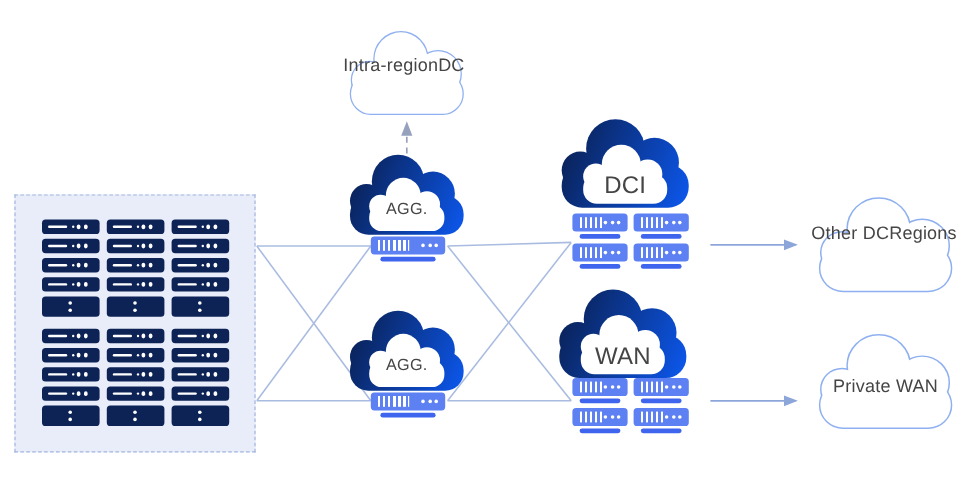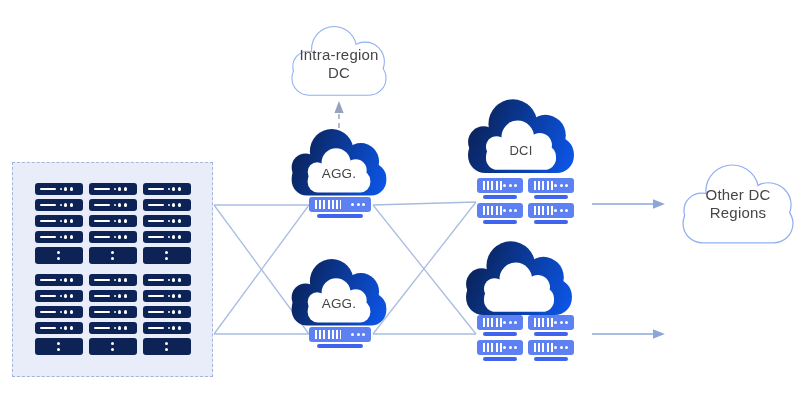--- a/index.html
+++ b/index.html
@@ -29,23 +29,23 @@
   .links .ahg{fill:var(--dashed-arrow);}
   .grad-stop1{stop-color:var(--cloud-gradient-start);}
   .grad-stop2{stop-color:var(--cloud-gradient-end);}
 
   .node{position:absolute;}
   .cloud-svg{position:absolute;left:0;top:0;display:block;}
   .oc-stroke{stroke:var(--outline-cloud-stroke);stroke-width:2.6;}
 
   .cloud-label{
     position:absolute;left:0;right:0;text-align:center;
-    font-size:13px;line-height:1.2;color:var(--label-text);letter-spacing:.2px;
-  }
-  .cloud-label.two-line{display:flex;flex-direction:column;align-items:center;}
+    font-size:20px;line-height:1.2;color:var(--label-text);letter-spacing:.2px;
+  }
+  .cloud-label.two-line{display:flex;flex-direction:row;align-items:center;}
   .outline-label{font-size:15px;}
 
   
   .rack-box{
     position:absolute;left:12px;top:162px;width:201px;height:215px;
     background:var(--rack-panel-bg);
     border:1.5px dashed var(--rack-panel-border);
     box-sizing:border-box;
     display:flex;justify-content:center;gap:6px;padding-top:20px;
   }
@@ -457,20 +457,21 @@
           <circle cx="100" cy="48" r="25"></circle>
           <rect x="5" y="50" width="130" height="44" rx="21"></rect>
       </g>
       <g fill="#fff">
         <circle cx="40" cy="62" r="13"></circle>
           <circle cx="66" cy="50" r="20"></circle>
           <circle cx="93" cy="60" r="15"></circle>
           <rect x="27" y="60" width="86" height="30" rx="14"></rect>
       </g>
     </svg>
+    <div class="cloud-label" style="top:47px;">WAN</div>
     <div class="switch-block" data-cols="2" style="left: 15px; top: 77px; width: 97px; grid-template-columns: repeat(2, 1fr);">
         <div class="sw-cell">
           <div class="sw-unit">
             <span class="sw-vents"></span>
             <span class="sw-dots">
               <i></i>
               <i></i>
               <i></i>
             </span>
           </div>
@@ -526,14 +527,31 @@
           <circle cx="97" cy="48" r="23"></circle>
           <rect x="8" y="48" width="114" height="40" rx="20"></rect>
       </g>
     </svg>
     <div class="cloud-label outline-label two-line" style="top:26px;text-align:center;">
       <span>Other DC</span>
       <span>Regions</span>
     </div>
   </div>
 
+  <div class="node" style="left:676px;top:274px;width:124px;height:86px;">
+    <svg class="cloud-svg" width="124" height="86" viewBox="0 0 130 92" preserveAspectRatio="none">
+      <g class="oc-stroke" fill="#fff">
+        <circle cx="27" cy="54" r="18"></circle>
+          <circle cx="59" cy="33" r="27"></circle>
+          <circle cx="97" cy="48" r="23"></circle>
+          <rect x="8" y="48" width="114" height="40" rx="20"></rect>
+      </g>
+      <g fill="#fff">
+        <circle cx="27" cy="54" r="18"></circle>
+          <circle cx="59" cy="33" r="27"></circle>
+          <circle cx="97" cy="48" r="23"></circle>
+          <rect x="8" y="48" width="114" height="40" rx="20"></rect>
+      </g>
+    </svg>
+    <div class="cloud-label outline-label" style="top:40px;">Private WAN</div>
+  </div>
 
 </div>
 
 </body></html>

